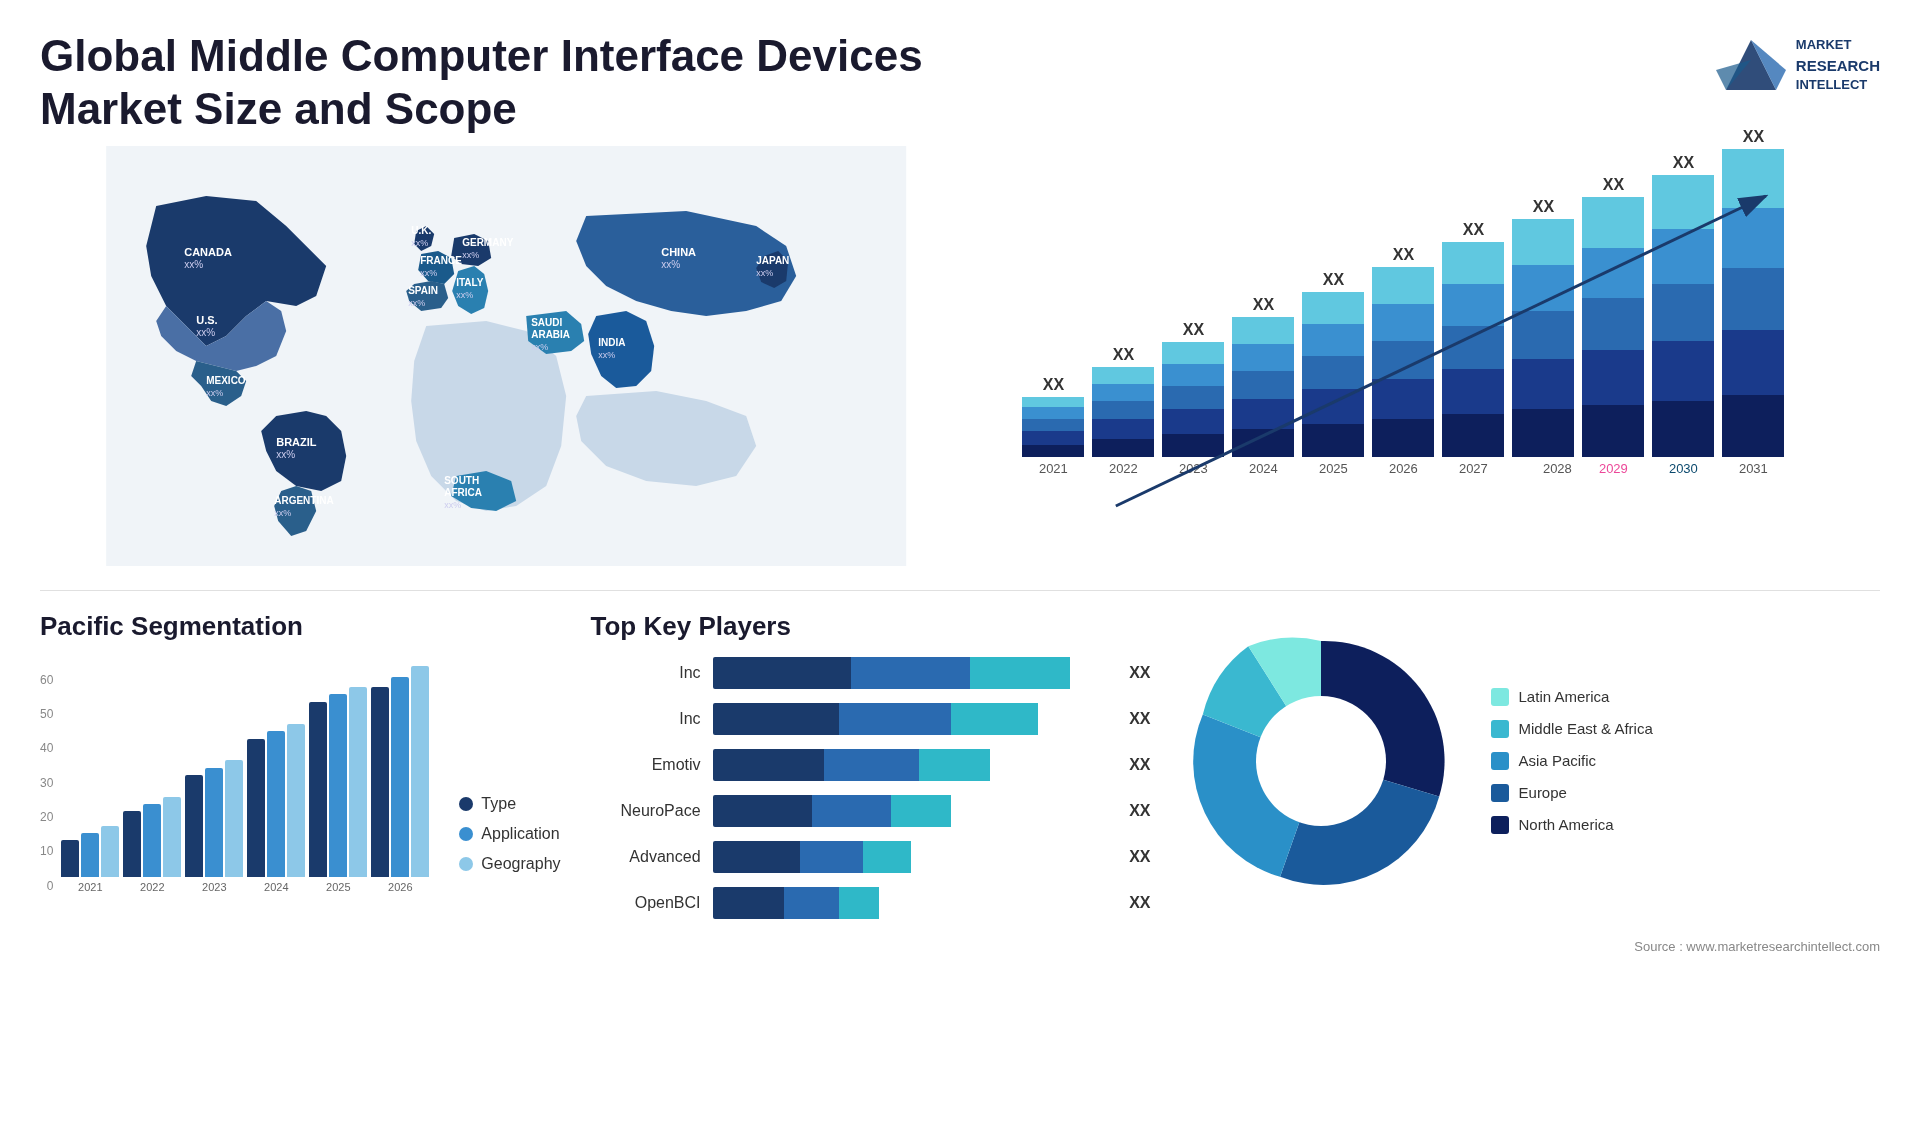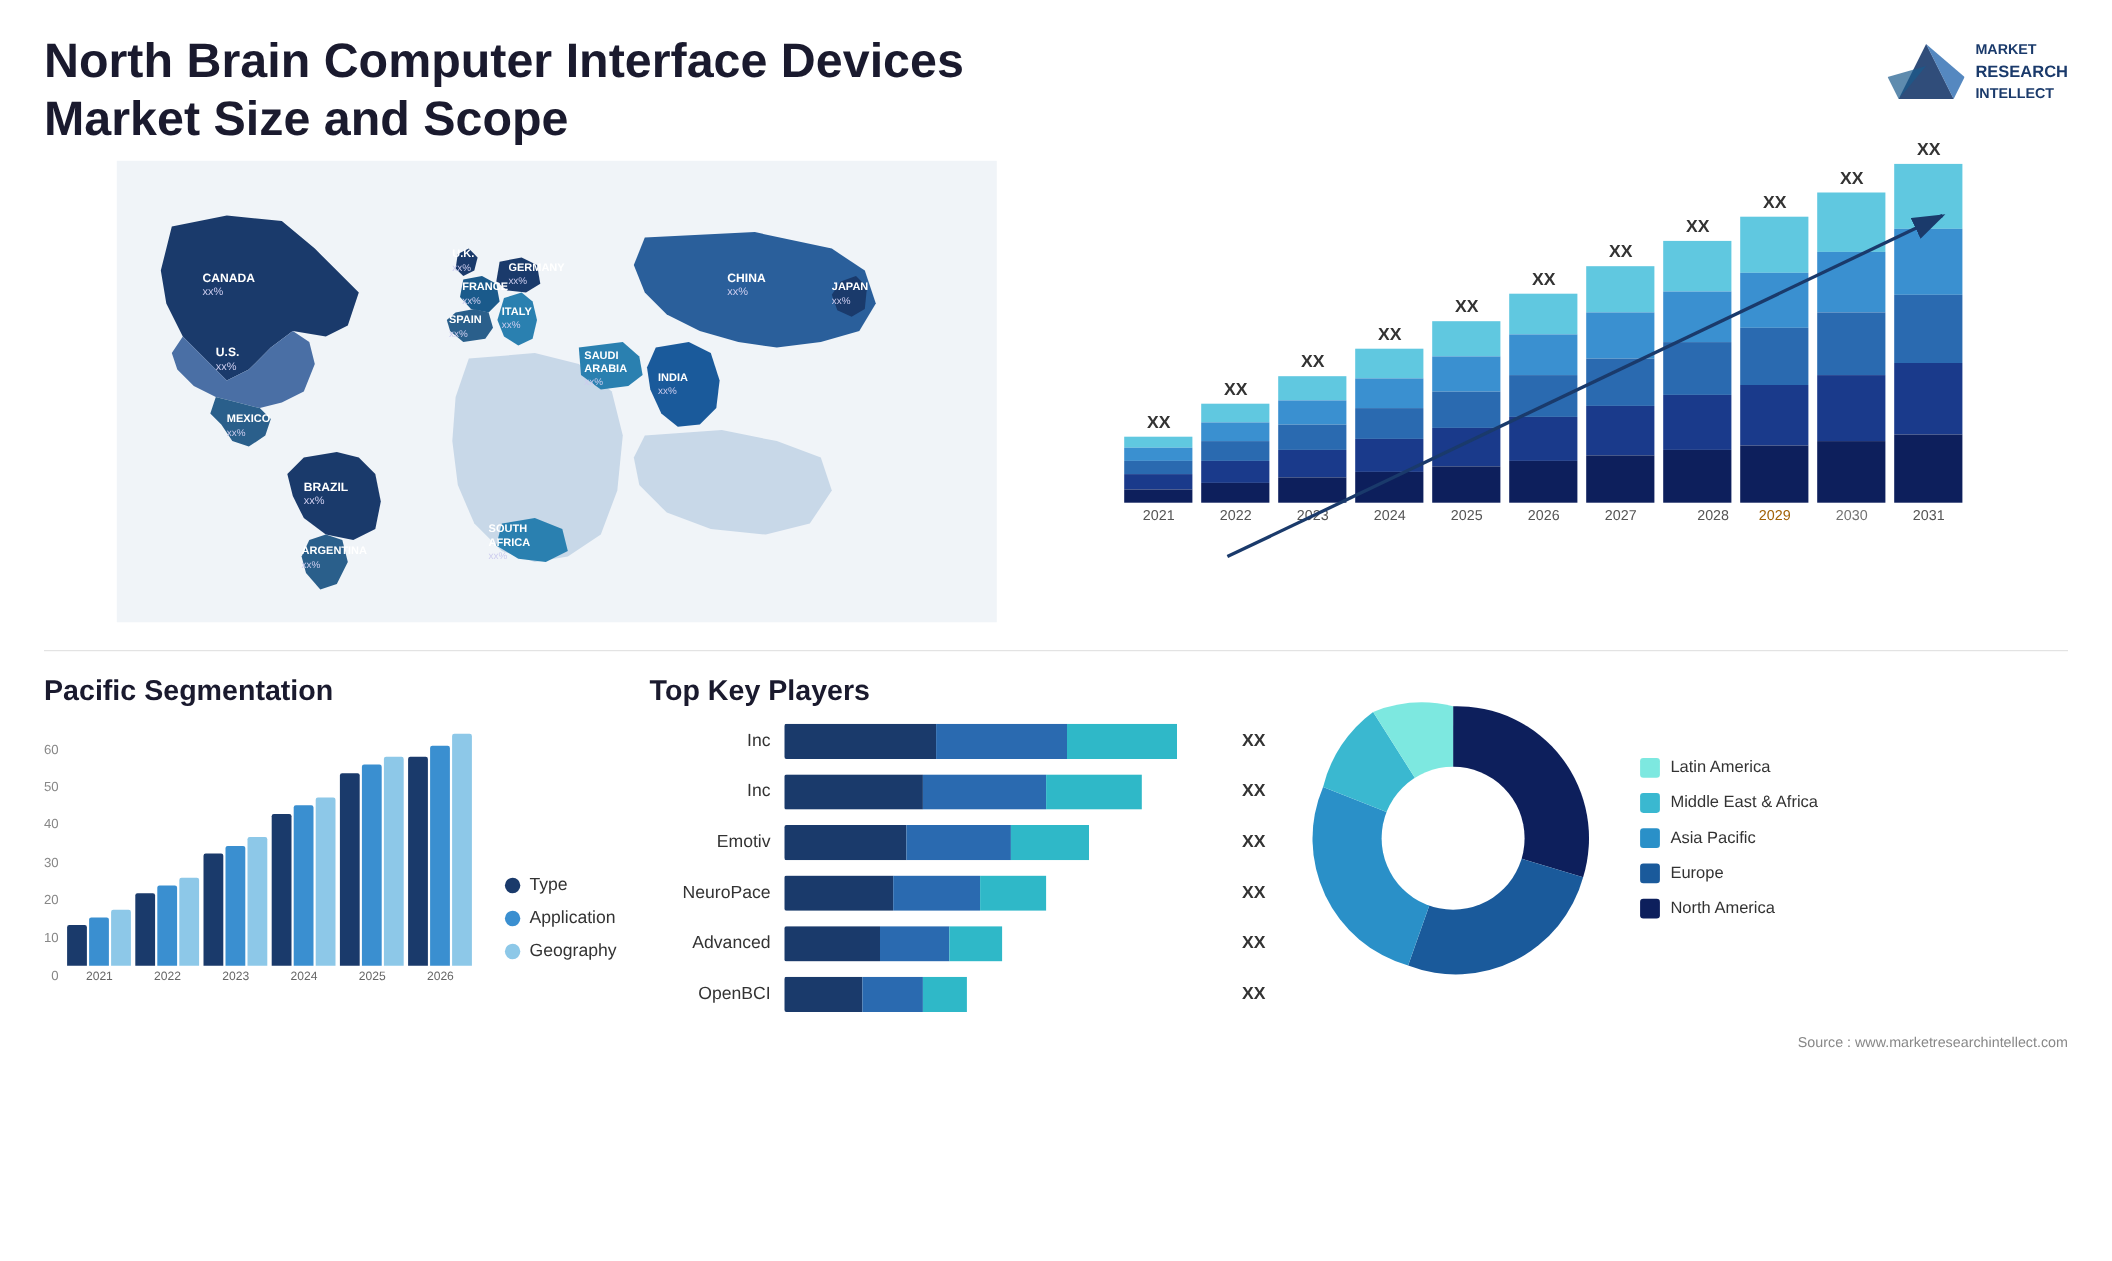--- a/index.html
+++ b/index.html
@@ -205,21 +205,21 @@
     .divider {
       border: none;
       border-top: 1px solid #e0e0e0;
       margin: 0 40px 10px 40px;
     }
   </style>
 </head>
 <body>
 
 <div class="header">
-  <h1 class="title">North Brain Computer Interface Devices Market Size and Scope</h1>
+  <h1 class="title">Global Middle Computer Interface Devices Market Size and Scope</h1>
   <div class="logo">
     <svg class="logo-icon" viewBox="0 0 70 70">
       <polygon points="10,60 35,10 60,60" fill="#1a3a6b" opacity="0.9"></polygon>
       <polygon points="35,10 60,60 70,40" fill="#2a6ab0" opacity="0.8"></polygon>
       <polygon points="0,40 10,60 35,30" fill="#1a5a8b" opacity="0.7"></polygon>
     </svg>
     <div class="logo-text">
       <span class="market">MARKET</span>
       <span class="research">RESEARCH</span>
       <span class="intellect">INTELLECT</span>
@@ -429,33 +429,33 @@
 
         <div style="display:flex;flex-direction:column;align-items:center;">
           <span style="font-size:16px;font-weight:bold;color:#333;margin-bottom:3px;">XX</span>
           <div style="width:62px;height:260px;display:flex;flex-direction:column-reverse;">
             <div style="width:62px;height:52px;background:#0d1f5c;"></div>
             <div style="width:62px;height:55px;background:#1a3a8b;"></div>
             <div style="width:62px;height:52px;background:#2a6ab0;"></div>
             <div style="width:62px;height:50px;background:#3a90d0;"></div>
             <div style="width:62px;height:51px;background:#60c8e0;"></div>
           </div>
-          <span style="font-size:13px;color:#a16207;margin-top:4px;">2029</span>
+          <span style="font-size:13px;color:#ec4899;margin-top:4px;">2029</span>
         </div>
 
         <div style="display:flex;flex-direction:column;align-items:center;">
           <span style="font-size:16px;font-weight:bold;color:#333;margin-bottom:3px;">XX</span>
           <div style="width:62px;height:282px;display:flex;flex-direction:column-reverse;">
             <div style="width:62px;height:56px;background:#0d1f5c;"></div>
             <div style="width:62px;height:60px;background:#1a3a8b;"></div>
             <div style="width:62px;height:57px;background:#2a6ab0;"></div>
             <div style="width:62px;height:55px;background:#3a90d0;"></div>
             <div style="width:62px;height:54px;background:#60c8e0;"></div>
           </div>
-          <span style="font-size:13px;color:#737373;margin-top:4px;">2030</span>
+          <span style="font-size:13px;color:#0c4a6e;margin-top:4px;">2030</span>
         </div>
 
         <div style="display:flex;flex-direction:column;align-items:center;">
           <span style="font-size:16px;font-weight:bold;color:#333;margin-bottom:3px;">XX</span>
           <div style="width:62px;height:308px;display:flex;flex-direction:column-reverse;">
             <div style="width:62px;height:62px;background:#0d1f5c;"></div>
             <div style="width:62px;height:65px;background:#1a3a8b;"></div>
             <div style="width:62px;height:62px;background:#2a6ab0;"></div>
             <div style="width:62px;height:60px;background:#3a90d0;"></div>
             <div style="width:62px;height:59px;background:#60c8e0;"></div>

